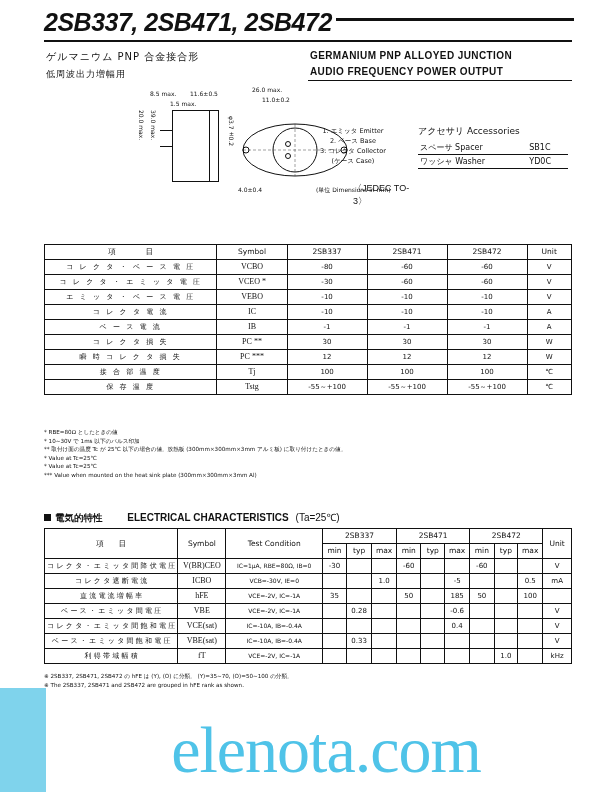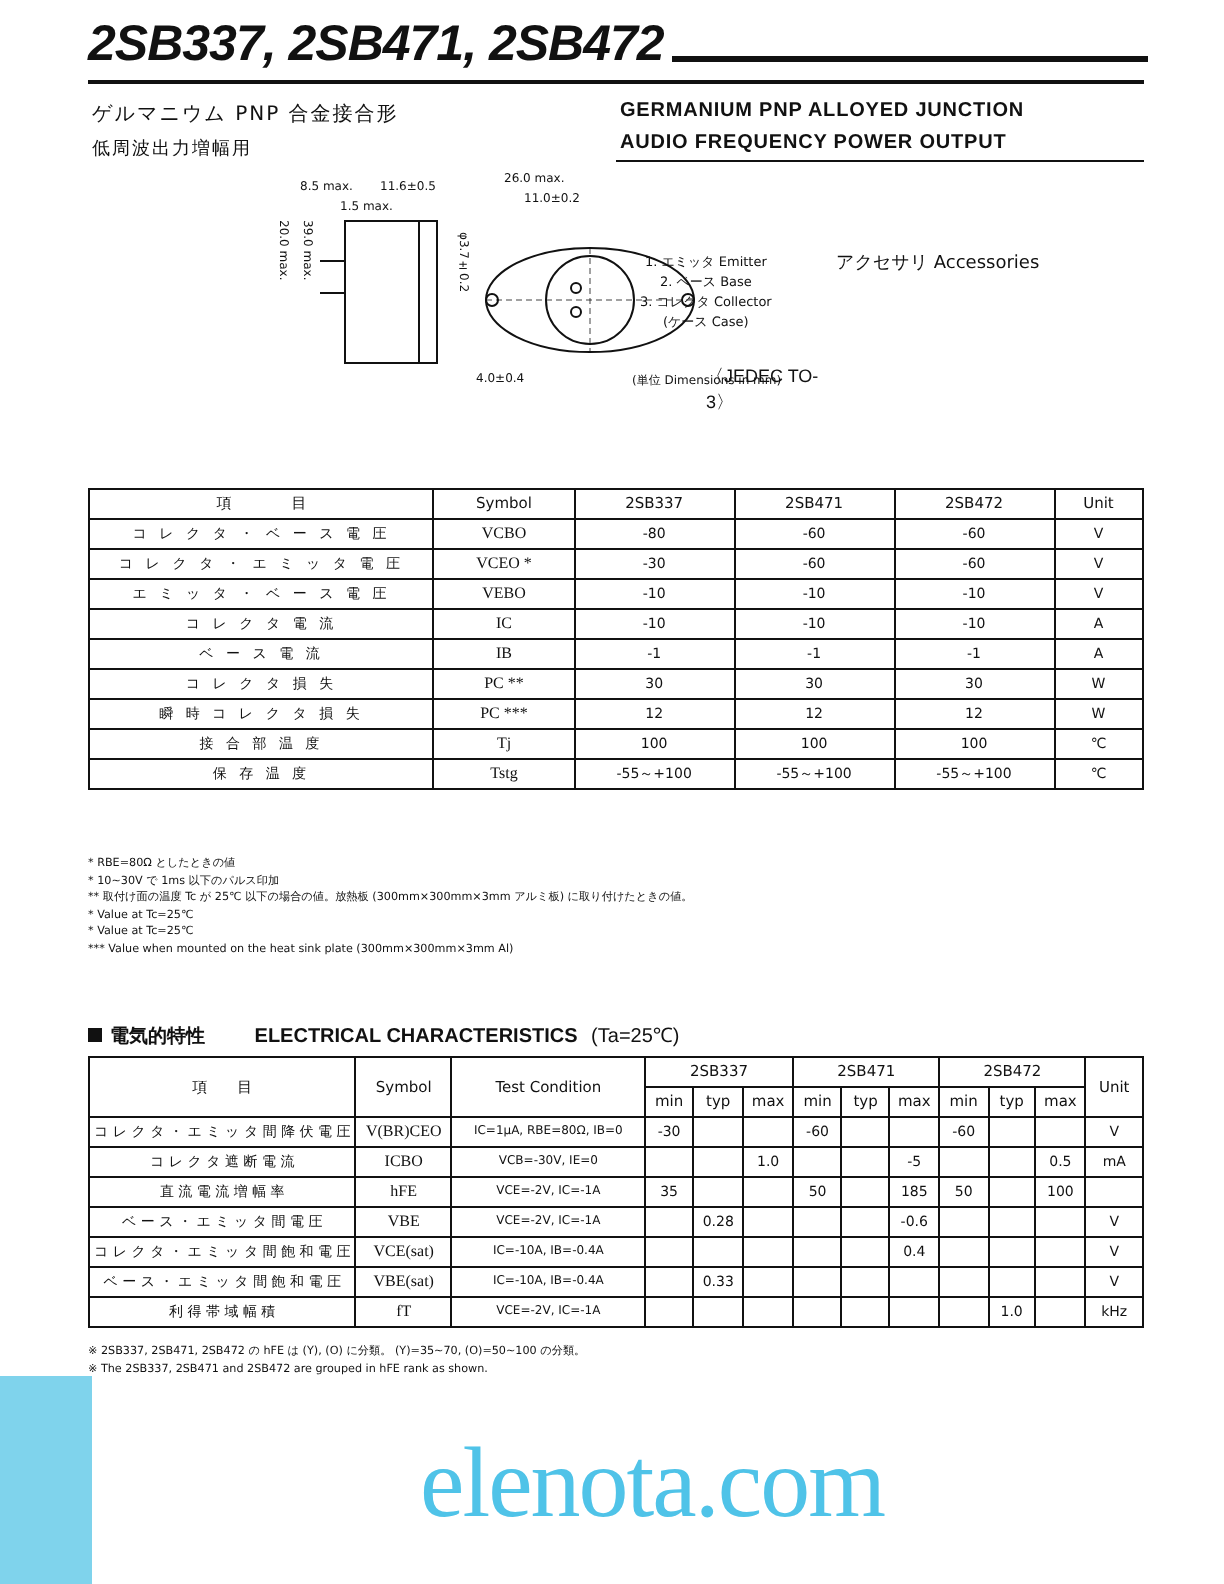--- a/index.html
+++ b/index.html
@@ -9,21 +9,21 @@
     font-family:"Liberation Serif", serif;
     color:#111;
     position:relative;
     overflow:hidden;
   }
   .page{position:absolute;inset:0;}
 
   
   .title-row{
     position:absolute;left:44px;top:8px;width:530px;
-    display:flex;align-items:flex-end;
+    display:flex;align-items:center;
   }
   .title{
     font-family:"Liberation Sans", sans-serif;
     font-weight:bold;font-size:25px;letter-spacing:-0.5px;
     font-style:italic;
     white-space:nowrap;
   }
   .title-rule{
     flex:1;border-bottom:3px solid #111;margin-left:4px;margin-bottom:6px;
   }
@@ -117,21 +117,21 @@
   .wm-band{
     position:absolute;left:0;top:688px;width:612px;height:104px;background:#7fd3ec;
   }
   .wm-white{
     position:absolute;left:46px;top:688px;width:566px;height:104px;background:#ffffff;
   }
   .wm-text{
     position:absolute;left:46px;top:700px;width:560px;
     text-align:center;
     font-family:"Liberation Serif", serif;
-    font-size:50px;color:#4fc3e8;letter-spacing:-1px;
+    font-size:66px;color:#4fc3e8;letter-spacing:-1px;
     top:712px;
   }
 </style>
 </head>
 <body>
 
 <div class="page">
 
   <div class="title-row">
     <div class="title">2SB337, 2SB471, 2SB472</div>
@@ -179,20 +179,28 @@
       <div>(ケース Case)</div>
     </div>
     <div class="unitnote">(単位 Dimensions in mm)</div>
     <div class="jedec">〈JEDEC TO-3〉</div>
   </div>
 
   <div class="acc">
     <div class="acc-title">アクセサリ Accessories</div>
     <table>
       <tbody>
+          <tr>
+        <td class="ul">スペーサ Spacer</td>
+        <td class="ul">SB1C</td>
+      </tr>
+      <tr>
+        <td class="ul">ワッシャ Washer</td>
+        <td class="ul">YD0C</td>
+      </tr>
     </tbody>
       </table>
   </div>
 
 
   <table class="data" id="abs-table">
     <tbody>
         <tr>
       <th style="width:168px;">項　　　　目</th>
       <th style="width:66px;">Symbol</th>

